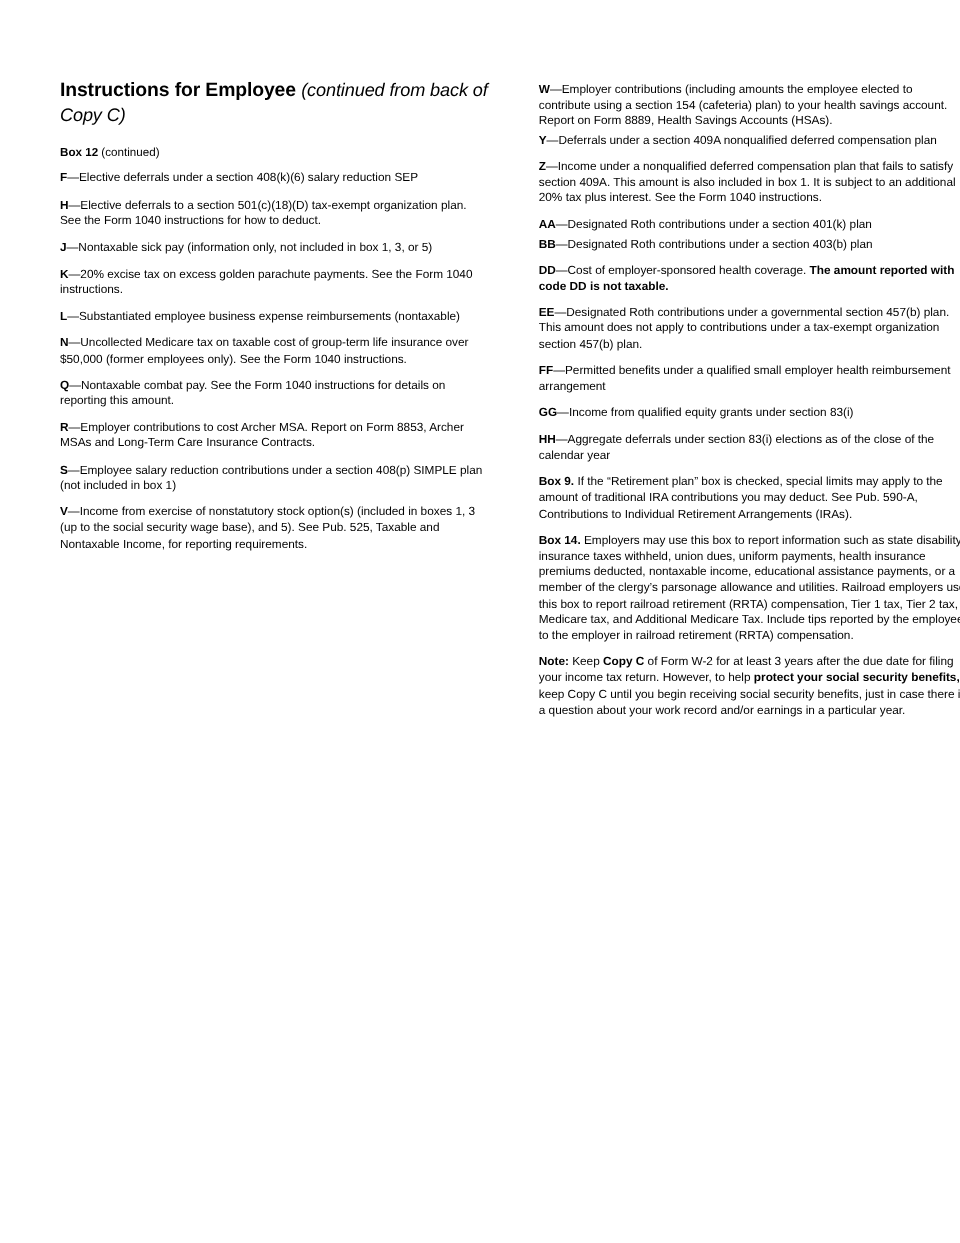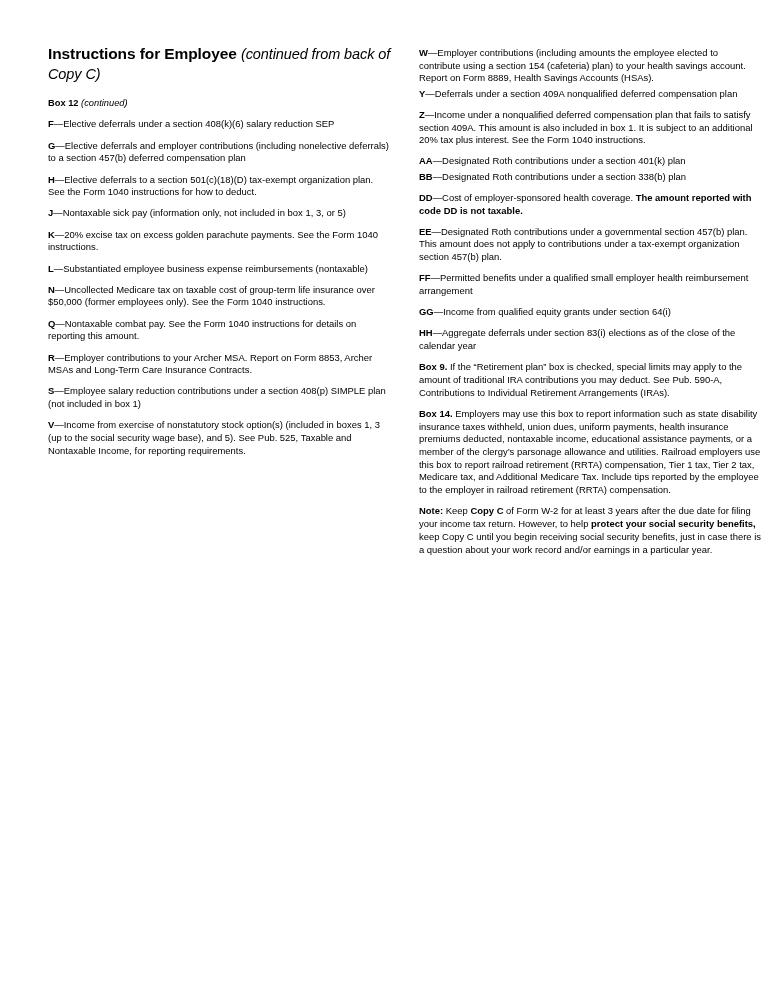--- a/index.html
+++ b/index.html
@@ -18,21 +18,22 @@
   .page {
     position: relative;
     width: 768px;
     height: 994px;
     box-sizing: border-box;
     padding: 44px 33px 0 48px;
   }
   .columns {
     display: flex;
     align-items: flex-start;
-    gap: 28px;
+    gap: 40px;
+    margin-top: 19px;
   }
   .col {
     width: 343px;
     flex: 0 0 343px;
   }
   .col-right {
     padding-top: 3px;
   }
 
   
@@ -51,21 +52,20 @@
 
   
   .subhead {
     margin: 0 0 9px 0;
     font-size: 9.3px;
     font-weight: bold;
     line-height: 1.3;
   }
   .subhead .cont {
     font-weight: normal;
-    font-style: italic;
   }
 
   
   p.item {
     margin: 0 0 8.5px 0;
     font-size: 9.45px;
     line-height: 1.345;
     text-align: left;
   }
   p.item:last-child { margin-bottom: 0; }
@@ -85,64 +85,63 @@
   <div class="columns">
 
     <div class="col col-left">
 
       <h1 class="doc-title"><span>Instructions for Employee</span> <span class="cont">(continued from back of Copy C)</span></h1>
 
       <p class="subhead"><span>Box 12</span> <span class="cont">(continued)</span></p>
 
       <p class="item"><span class="code">F</span><span>—Elective deferrals under a section 408(k)(6) salary reduction SEP</span></p>
 
-      <p class="item"><span class="code">G</span><span>—Elective deferrals and employer contributions (including nonelective deferrals) to a section 457(b) deferred compensation plan</span></p>
 
       <p class="item"><span class="code">H</span><span>—Elective deferrals to a section 501(c)(18)(D) tax-exempt organization plan. See the Form 1040 instructions for how to deduct.</span></p>
 
       <p class="item"><span class="code">J</span><span>—Nontaxable sick pay (information only, not included in box 1, 3, or 5)</span></p>
 
       <p class="item"><span class="code">K</span><span>—20% excise tax on excess golden parachute payments. See the Form 1040 instructions.</span></p>
 
       <p class="item"><span class="code">L</span><span>—Substantiated employee business expense reimbursements (nontaxable)</span></p>
 
 
       <p class="item"><span class="code">N</span><span>—Uncollected Medicare tax on taxable cost of group-term life insurance over $50,000 (former employees only). See the Form 1040 instructions.</span></p>
 
 
       <p class="item"><span class="code">Q</span><span>—Nontaxable combat pay. See the Form 1040 instructions for details on reporting this amount.</span></p>
 
-      <p class="item"><span class="code">R</span><span>—Employer contributions to your Archer MSA. Report on Form 8853, Archer MSAs and Long-Term Care Insurance Contracts.</span></p>
+      <p class="item"><span class="code">R</span><span>—Employer contributions to cost Archer MSA. Report on Form 8853, Archer MSAs and Long-Term Care Insurance Contracts.</span></p>
 
       <p class="item"><span class="code">S</span><span>—Employee salary reduction contributions under a section 408(p) SIMPLE plan (not included in box 1)</span></p>
 
 
       <p class="item"><span class="code">V</span><span>—Income from exercise of nonstatutory stock option(s) (included in boxes 1, 3 (up to the social security wage base), and 5). See Pub. 525, Taxable and Nontaxable Income, for reporting requirements.</span></p>
 
     </div>
 
     <div class="col col-right">
 
       <p class="item tight"><span class="code">W</span><span>—Employer contributions (including amounts the employee elected to contribute using a section 154 (cafeteria) plan) to your health savings account. Report on Form 8889, Health Savings Accounts (HSAs).</span></p>
 
       <p class="item"><span class="code">Y</span><span>—Deferrals under a section 409A nonqualified deferred compensation plan</span></p>
 
       <p class="item"><span class="code">Z</span><span>—Income under a nonqualified deferred compensation plan that fails to satisfy section 409A. This amount is also included in box 1. It is subject to an additional 20% tax plus interest. See the Form 1040 instructions.</span></p>
 
       <p class="item tight"><span class="code">AA</span><span>—Designated Roth contributions under a section 401(k) plan</span></p>
 
-      <p class="item"><span class="code">BB</span><span>—Designated Roth contributions under a section 338(b) plan</span></p>
+      <p class="item"><span class="code">BB</span><span>—Designated Roth contributions under a section 403(b) plan</span></p>
 
       <p class="item"><span class="code">DD</span><span>—Cost of employer-sponsored health coverage. </span><span class="b">The amount reported with code DD is not taxable.</span></p>
 
       <p class="item"><span class="code">EE</span><span>—Designated Roth contributions under a governmental section 457(b) plan. This amount does not apply to contributions under a tax-exempt organization section 457(b) plan.</span></p>
 
       <p class="item"><span class="code">FF</span><span>—Permitted benefits under a qualified small employer health reimbursement arrangement</span></p>
 
-      <p class="item"><span class="code">GG</span><span>—Income from qualified equity grants under section 64(i)</span></p>
+      <p class="item"><span class="code">GG</span><span>—Income from qualified equity grants under section 83(i)</span></p>
 
       <p class="item"><span class="code">HH</span><span>—Aggregate deferrals under section 83(i) elections as of the close of the calendar year</span></p>
 
       <p class="item"><span class="b">Box 9.</span><span> If the “Retirement plan” box is checked, special limits may apply to the amount of traditional IRA contributions you may deduct. See Pub. 590-A, Contributions to Individual Retirement Arrangements (IRAs).</span></p>
 
       <p class="item"><span class="b">Box 14.</span><span> Employers may use this box to report information such as state disability insurance taxes withheld, union dues, uniform payments, health insurance premiums deducted, nontaxable income, educational assistance payments, or a member of the clergy’s parsonage allowance and utilities. Railroad employers use this box to report railroad retirement (RRTA) compensation, Tier 1 tax, Tier 2 tax, Medicare tax, and Additional Medicare Tax. Include tips reported by the employee to the employer in railroad retirement (RRTA) compensation.</span></p>
 
       <p class="item"><span class="b">Note:</span><span> Keep </span><span class="b">Copy C</span><span> of Form W-2 for at least 3 years after the due date for filing your income tax return. However, to help </span><span class="b">protect your social security benefits,</span><span> keep Copy C until you begin receiving social security benefits, just in case there is a question about your work record and/or earnings in a particular year.</span></p>
 
     </div>

